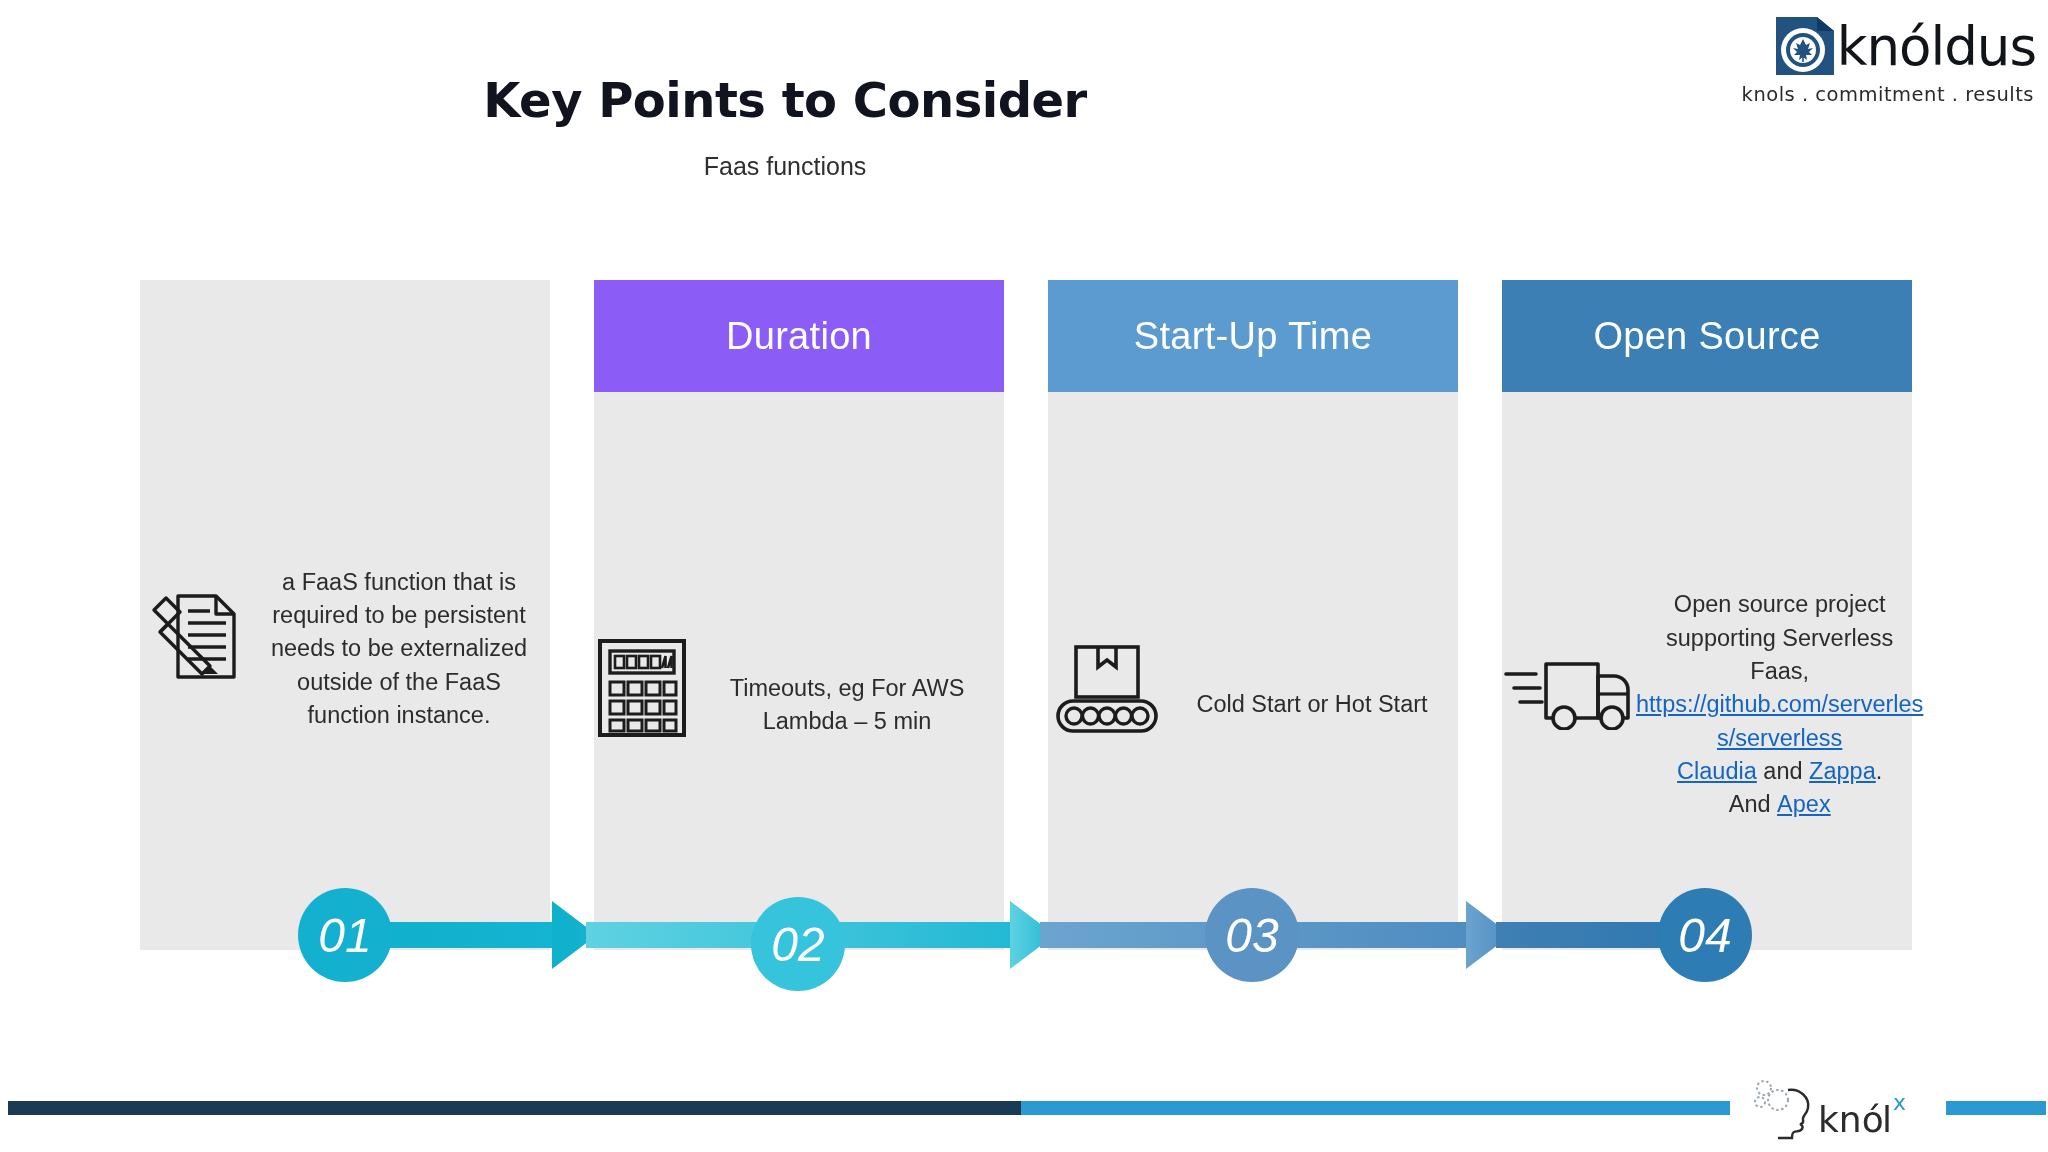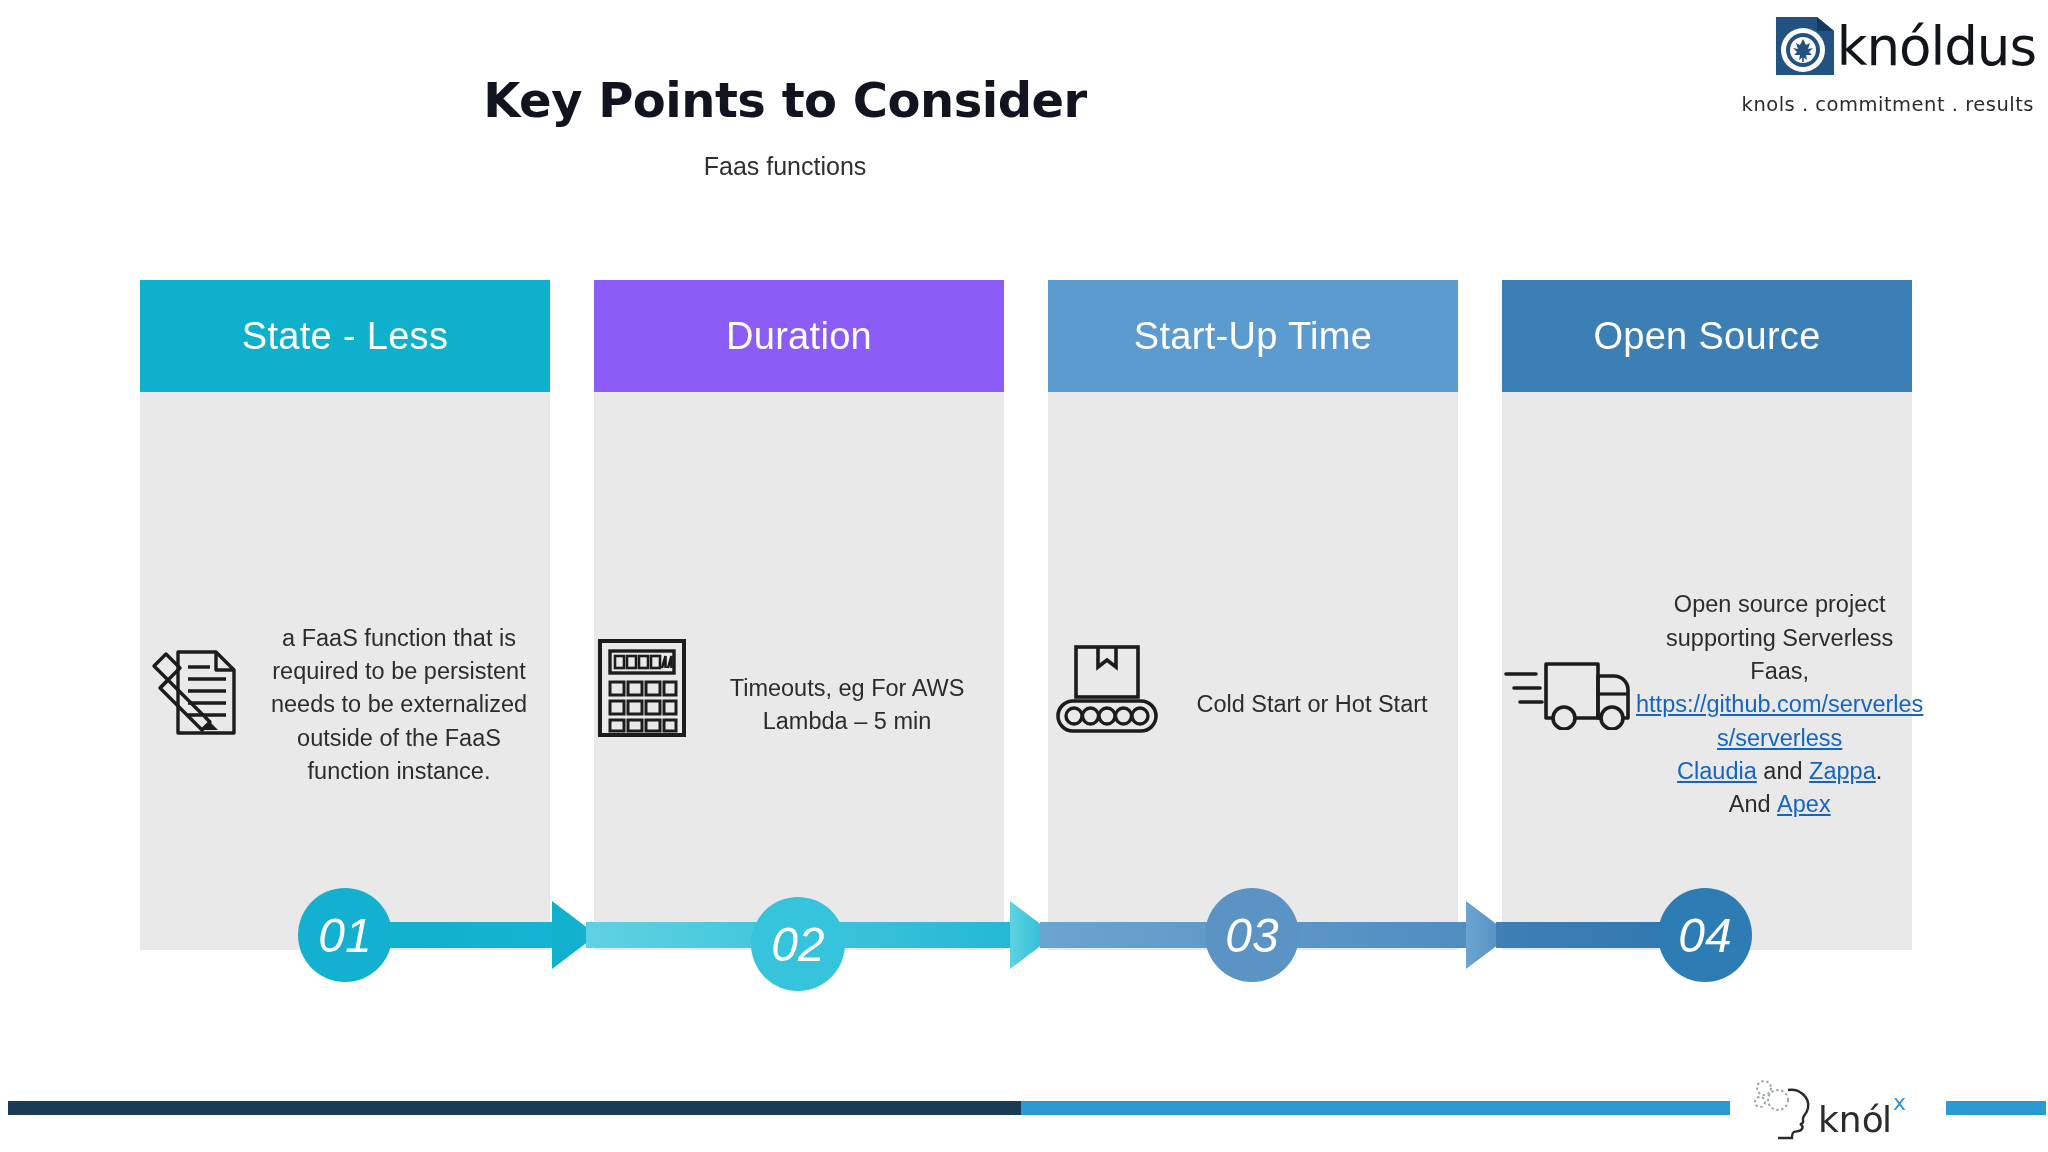--- a/index.html
+++ b/index.html
@@ -42,21 +42,21 @@
     font-weight: 400;
     letter-spacing: -1px;
     color: #111418;
     line-height: 1;
   }
   .brand-tagline {
     font-family: "DejaVu Sans", sans-serif;
     font-size: 19.5px;
     color: #2b2b2b;
     letter-spacing: 0.5px;
-    margin-top: 15px;
+    margin-top: 5px;
     margin-right: 2px;
   }
 
   
   .slide-title {
     position: absolute;
     top: 60px;
     left: 0;
     width: 1570px;
     text-align: center;
@@ -209,21 +209,20 @@
   </div>
   <div class="brand-tagline">knols . commitment . results</div>
 </div>
 
 <div class="slide-title">Key Points to Consider</div>
 <div class="slide-subtitle">Faas functions</div>
 
 <div class="columns">
 
   <div class="col">
-    <div class="col-header" style="background:#0fb0cc">State - Less</div>
     <div class="col-body">
       <div class="col-icon">
         <svg width="108" height="108" viewBox="0 0 108 108">
           <g fill="none" stroke="#1c1c1c" stroke-width="3.4" stroke-linejoin="round">
             <path d="M38 18 H76 L94 36 V99 H38 Z"></path>
             <path d="M76 18 V36 H94"></path>
             <path d="M48 33 H70 M48 45 H86 M48 57 H86 M48 69 H86 M48 81 H86"></path>
             <path d="M14 32 L26 20 L40 34 L28 46 Z"></path>
             <path d="M28 46 L70 88 L62 96 L20 54 Z" stroke-linecap="round"></path>
             <path d="M20 54 L28 46"></path>

